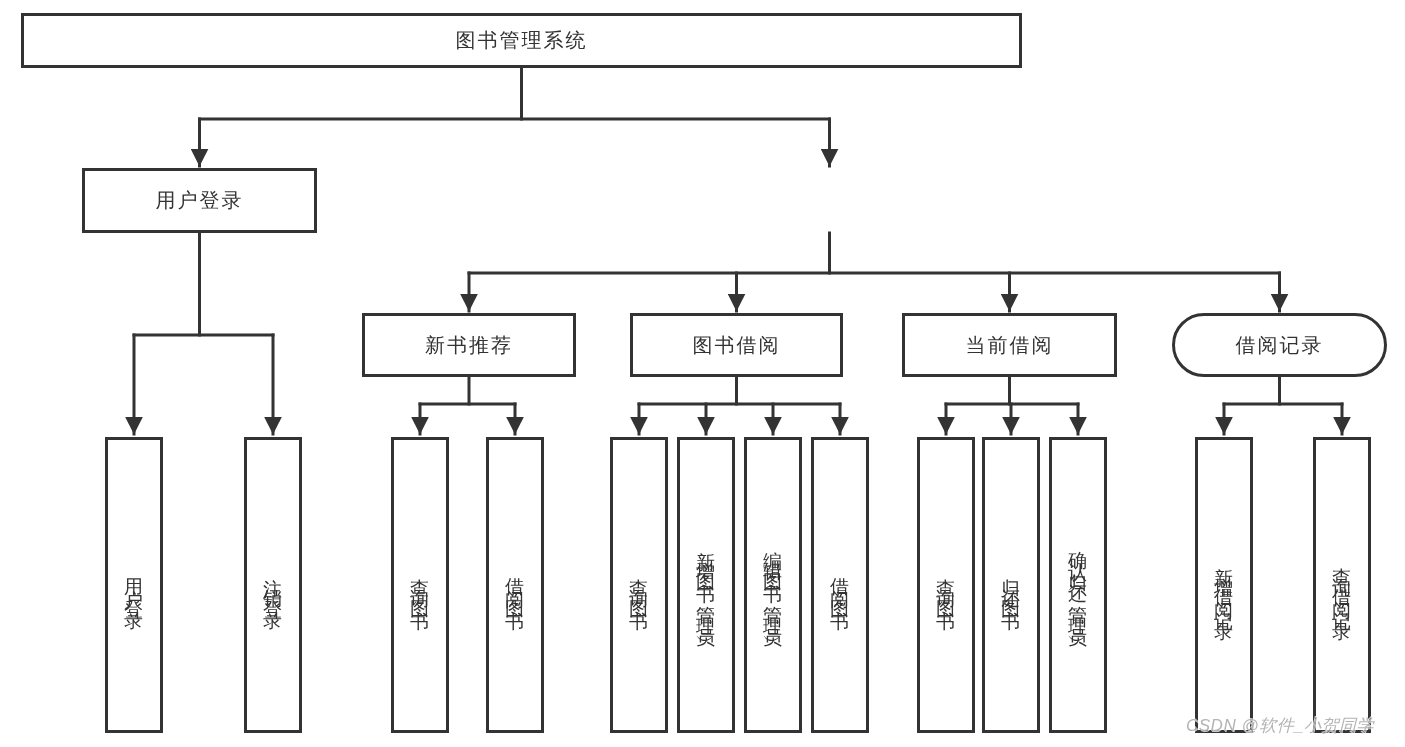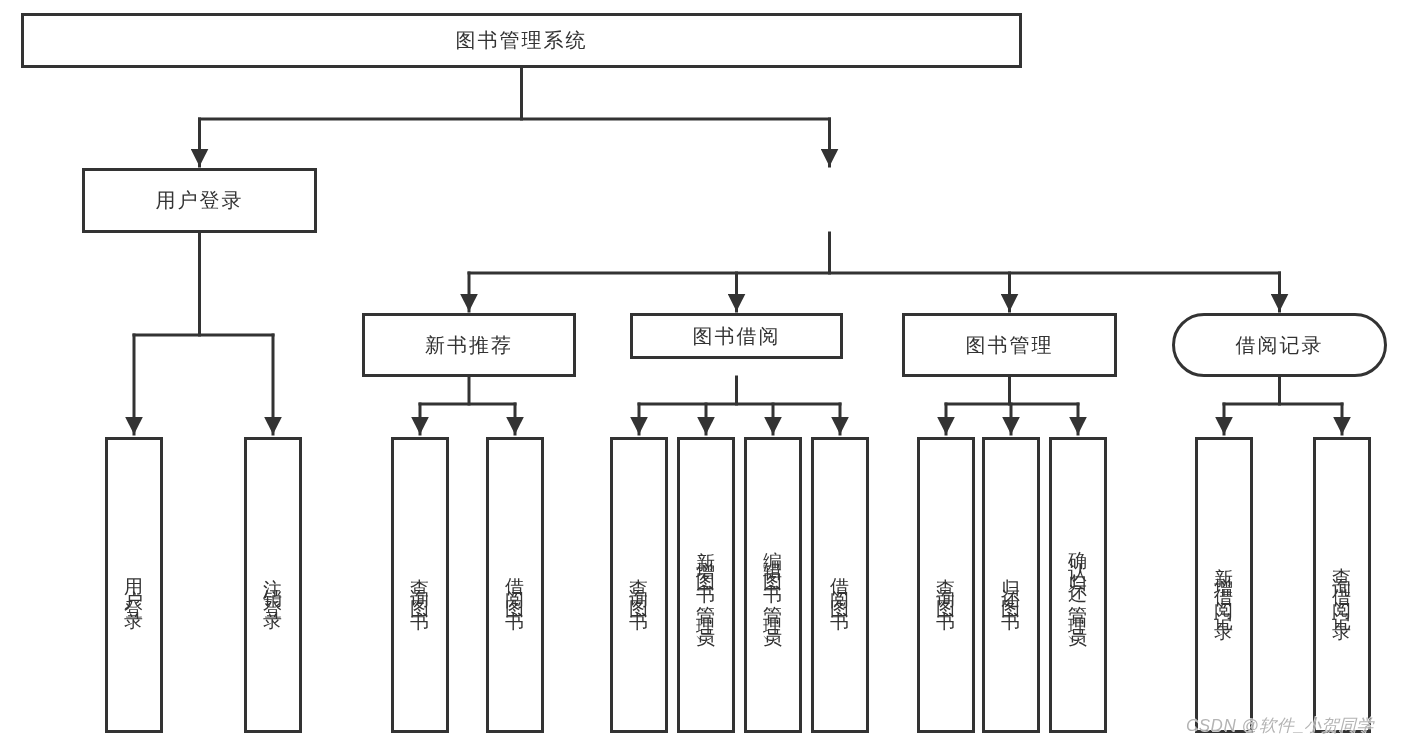--- a/index.html
+++ b/index.html
@@ -118,25 +118,25 @@
     <span class="hlabel">图书管理系统</span>
   </div>
 
   <div class="box" style="left:82px;top:168px;width:235px;height:65px;">
     <span class="hlabel">用户登录</span>
   </div>
 
   <div class="box" style="left:362px;top:313px;width:214px;height:64px;">
     <span class="hlabel">新书推荐</span>
   </div>
-  <div class="box" style="left:630px;top:313px;width:213px;height:46px;">
+  <div class="box" style="left:630px;top:313px;width:213px;height:64px;">
     <span class="hlabel">图书借阅</span>
   </div>
   <div class="box" style="left:902px;top:313px;width:215px;height:64px;">
-    <span class="hlabel">图书管理</span>
+    <span class="hlabel">当前借阅</span>
   </div>
   <div class="box" style="left:1172px;top:313px;width:215px;height:64px;border-radius:32px;">
     <span class="hlabel">借阅记录</span>
   </div>
 
   <div class="box" style="left:105px;top:437px;width:58px;height:296px;">
     <span class="vlabel">用户登录</span>
   </div>
   <div class="box" style="left:244px;top:437px;width:58px;height:296px;">
     <span class="vlabel">注销登录</span>

